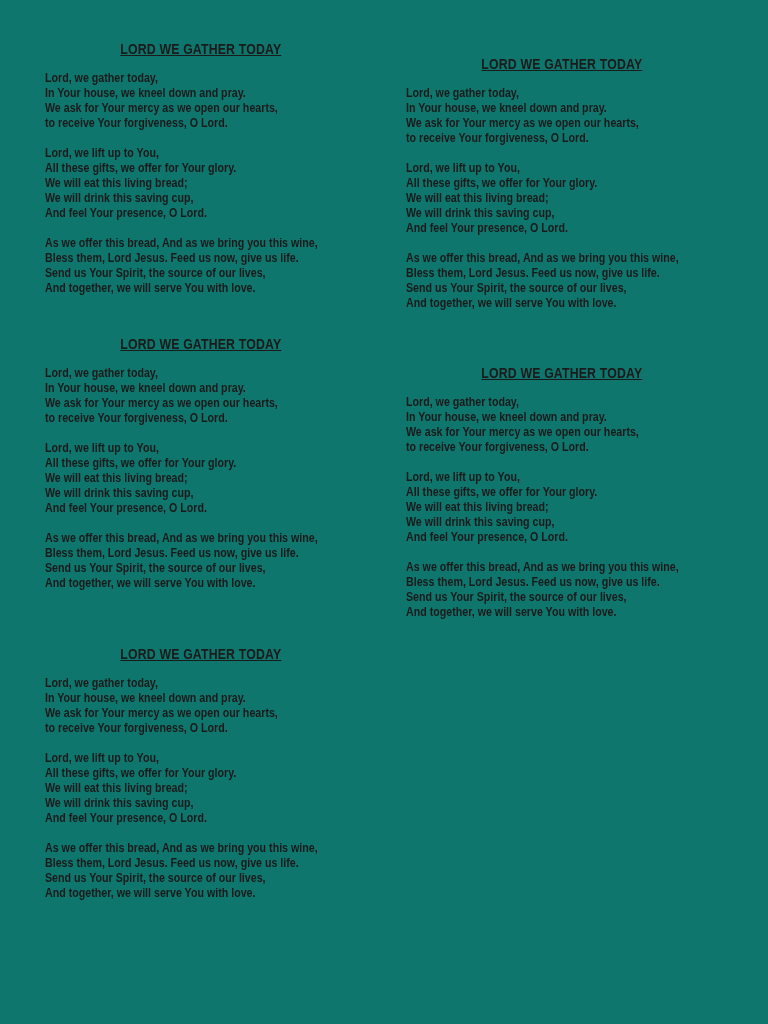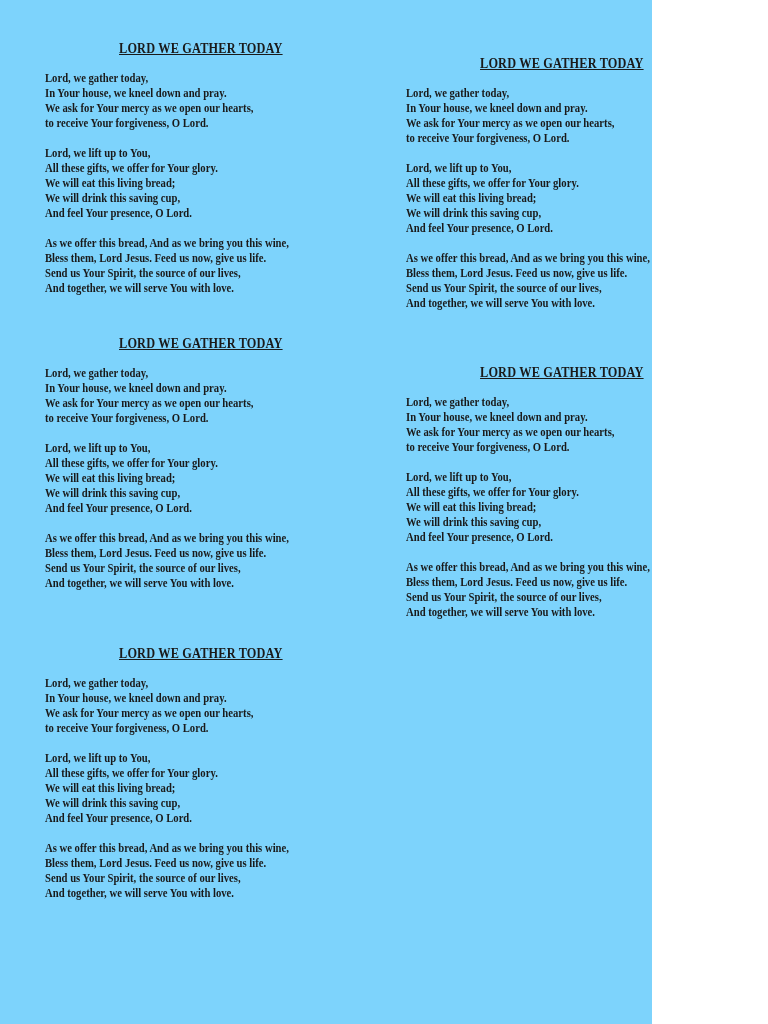--- a/index.html
+++ b/index.html
@@ -2,25 +2,25 @@
 <html><head>
 <meta charset="utf-8">
 <style>
   html, body {
     margin: 0;
     padding: 0;
     background: #ffffff;
   }
   .page {
     position: relative;
-    width: 652px;
+    width: 768px;
     height: 1024px;
-    background: #7dd3fc;
+    background: #0f766e;
     overflow: hidden;
-    font-family: Liberation Serif, serif;
+    font-family: Liberation Sans, sans-serif;
   }
   .song-block {
     position: absolute;
     width: 380px;
     transform: scaleX(0.82);
     transform-origin: 0 0;
     color: #1a1a1a;
   }
   .song-title {
     margin: 0 0 13px 0;

